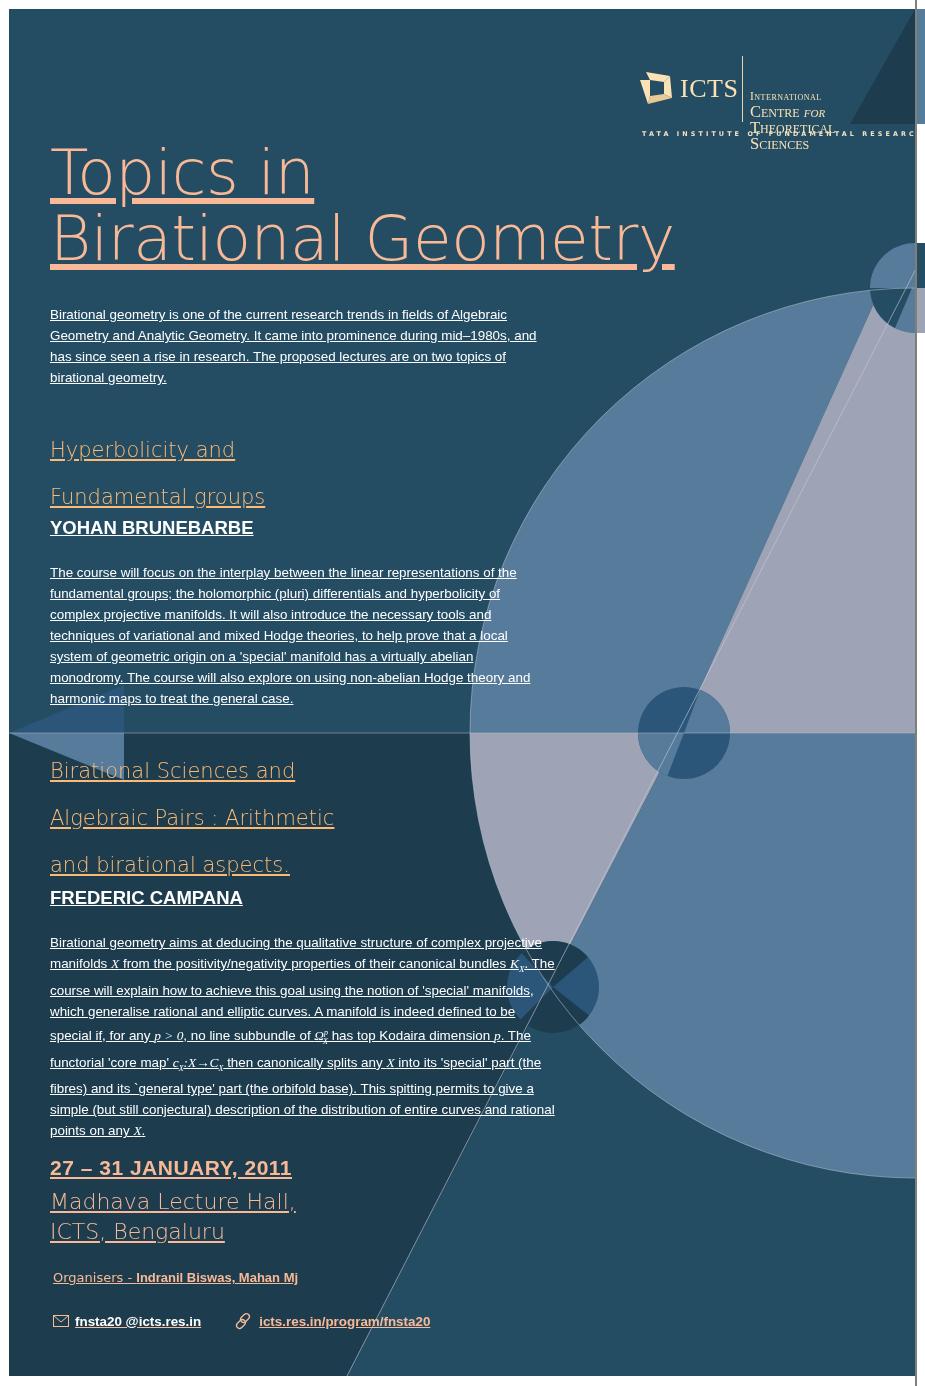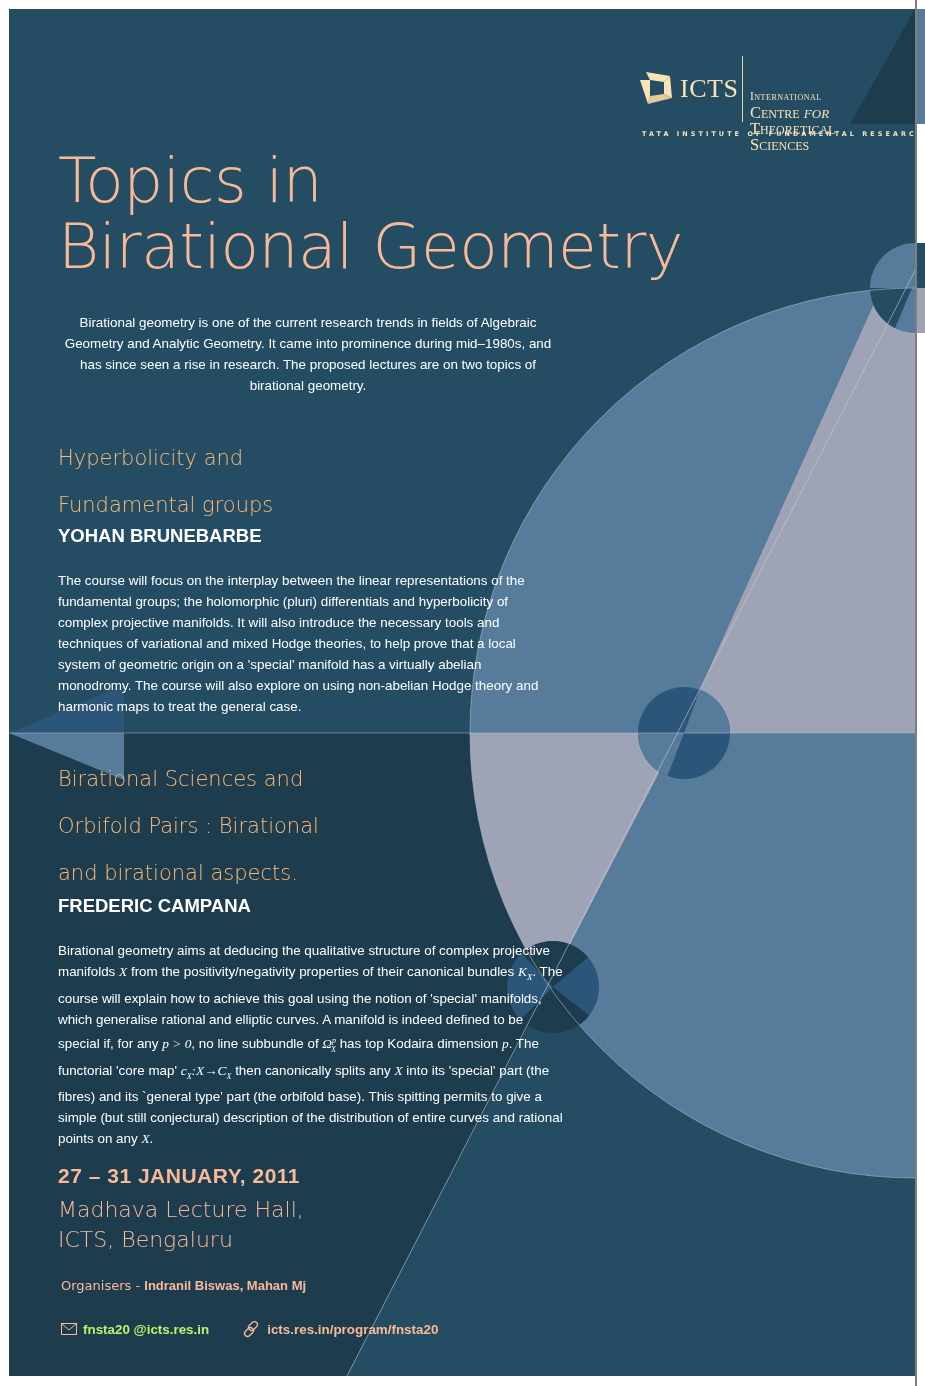--- a/index.html
+++ b/index.html
@@ -3,29 +3,29 @@
 <meta charset="utf-8">
 <style>
   html, body { margin: 0; padding: 0; background: #ffffff; }
   body { width: 925px; height: 1386px; position: relative; overflow: hidden; }
   .poster {
     position: absolute; left: 9px; top: 9px; width: 906px; height: 1367px;
     background: #244d64; overflow: hidden;
   }
   .edge-line { position: absolute; left: 915px; top: 0; width: 2px; height: 1386px; background: #7d7f78; }
   svg.geo { position: absolute; left: 0; top: 0; }
-  .t { position: absolute; margin: 12px; }
+  .t { position: absolute; margin: 4px; text-decoration: underline; }
   .title {
     left: 46px; top: 136px; font-family: "DejaVu Sans", sans-serif; font-weight: 200;
     font-size: 63px; line-height: 66px; color: #f9b996; letter-spacing: -0.5px;
   }
   .intro, .body1, .body2 {
     font-family: "Liberation Sans", sans-serif; font-size: 13.4px; line-height: 21px; color: #ffffff;
   }
-  .intro { left: 46px; top: 300px; width: 500px; text-align: center; }
+  .intro { left: 46px; top: 300px; width: 500px; }
   .h2 {
     font-family: "DejaVu Sans", sans-serif; font-weight: 200; color: #fdba74;
     font-size: 21px; line-height: 47px;
   }
   .h2a { left: 46px; top: 423px; width: 480px; }
   .h2b { left: 46px; top: 744px; width: 500px; }
   .speaker {
     font-family: "Liberation Sans", sans-serif; font-weight: bold; font-size: 18.5px; color: #ffffff;
   }
   .sp1 { left: 46px; top: 513px; }
@@ -47,21 +47,21 @@
     left: 49px; top: 1308px; font-family: "Liberation Sans", sans-serif; font-weight: bold;
     font-size: 13.4px; color: #f9b996; display: flex; align-items: center; gap: 6px;
   }
   .contact .gap { width: 22px; }
   .logo { position: absolute; left: 634px; top: 50px; width: 250px; height: 95px; }
   .logo-icts { position: absolute; left: 46px; top: 24px; font-family: "Liberation Serif", serif; font-size: 26px; color: #fbe2b5; letter-spacing: 0.5px; }
   .logo-div { position: absolute; left: 108px; top: 6px; width: 1px; height: 66px; background: #e8d4a8; }
   .logo-name { position: absolute; left: 116px; top: 6px; font-family: "Liberation Serif", serif; color: #fbe2b5; line-height: 16px; margin-top: 32px; }
   .logo-name .l1 { font-size: 11.5px; letter-spacing: 0.5px; font-variant: small-caps; }
   .logo-name .l2 { font-size: 16.5px; font-variant: small-caps; }
-  .logo-name .for { font-style: italic; font-size: 19px; }
+  .logo-name .for { font-style: italic; font-size: 15px; }
   .logo-tag { position: absolute; left: 8px; top: 80px; font-family: "DejaVu Sans", sans-serif; font-weight: bold; font-size: 6.4px; letter-spacing: 3.1px; color: #f3e2c2; white-space: nowrap; }
   .icon { display: inline-block; }
 </style>
 </head>
 <body>
 
 <div class="poster">
 
   <svg class="geo" width="906" height="1367" viewBox="9 9 906 1367">
     <defs>
@@ -150,21 +150,21 @@
 
   <h2 class="t h2 h2a" style="left:37px; top:414px;">
     <span>Hyperbolicity and</span><br>
     <span>Fundamental groups</span>
   </h2>
   <div class="t speaker sp1" style="left:37px; top:504px;">YOHAN BRUNEBARBE</div>
   <p class="t body1" style="left:37px; top:549px;">The course will focus on the interplay between the linear representations of the fundamental groups; the holomorphic (pluri) differentials and hyperbolicity of complex projective manifolds. It will also introduce the necessary tools and techniques of variational and mixed Hodge theories, to help prove that a local system of geometric origin on a 'special' manifold has a virtually abelian monodromy. The course will also explore on using non-abelian Hodge theory and harmonic maps to treat the general case.</p>
 
   <h2 class="t h2 h2b" style="left:37px; top:735px;">
     <span>Birational Sciences and</span><br>
-    <span>Orbifold Pairs : Birational</span><br>
+    <span>Algebraic Pairs : Arithmetic</span><br>
     <span>and birational aspects.</span>
   </h2>
   <div class="t speaker sp2" style="left:37px; top:874px;">FREDERIC CAMPANA</div>
   <p class="t body2" style="left:37px; top:919px;">
     <span>Birational geometry aims at deducing the qualitative structure of complex projective manifolds </span><span class="math">X</span><span> from the positivity/negativity properties of their canonical bundles </span><span class="math">K</span><sub class="math" style="font-size:9px">X</sub><span>. The course will explain how to achieve this goal using the notion of 'special' manifolds, which generalise rational and elliptic curves. A manifold is indeed defined to be special if, for any </span><span class="math">p &gt; 0</span><span>, no line subbundle of </span><span class="math">Ω</span><sup class="math" style="font-size:8px">p</sup><sub class="math" style="font-size:8px; margin-left:-5px">X</sub><span>  has top Kodaira dimension </span><span class="math">p</span><span>. The functorial 'core map' </span><span class="math">c</span><sub class="math" style="font-size:8px">X</sub><span class="math">:X→C</span><sub class="math" style="font-size:8px">X</sub><span> then canonically splits any </span><span class="math">X</span><span> into its 'special' part (the fibres) and its `general type' part (the orbifold base). This spitting permits to give a simple (but still conjectural) description of the distribution of entire curves and rational points on any </span><span class="math">X</span><span>.</span>
   </p>
 
   <div class="t date" style="left:37px; top:1143px;">27 – 31 JANUARY, 2011</div>
   <div class="t venue" style="left:37px; top:1174px;">
     <span>Madhava Lecture Hall,</span><br>
@@ -173,21 +173,21 @@
 
   <div class="t org" style="left:40px; top:1257px;">
     <span>Organisers - </span><b>Indranil Biswas, Mahan Mj</b>
   </div>
 
   <div class="t contact" style="left:40px; top:1299px;">
     <svg class="icon" width="16" height="12">
       <rect x="0.5" y="0.5" width="15" height="11" fill="none" stroke="#f9b996" stroke-width="1"></rect>
       <polyline points="0.5,0.5 8,7 15.5,0.5" fill="none" stroke="#f9b996" stroke-width="1"></polyline>
     </svg>
-    <a style="color:#bef264;text-decoration:none;">fnsta20 @icts.res.in</a>
+    <a style="color:#ffffff;text-decoration:none;">fnsta20 @icts.res.in</a>
     <span class="gap"></span>
     <svg class="icon" width="18" height="18">
       <g fill="none" stroke="#f9b996" stroke-width="1.3">
         <rect x="7" y="1" width="6" height="10" rx="3" transform="rotate(45 10 6)"></rect>
         <rect x="3" y="7" width="6" height="10" rx="3" transform="rotate(45 6 12)"></rect>
       </g>
     </svg>
     <a style="color:#f9b996;text-decoration:none;">icts.res.in/program/fnsta20</a>
   </div>
 </div>

